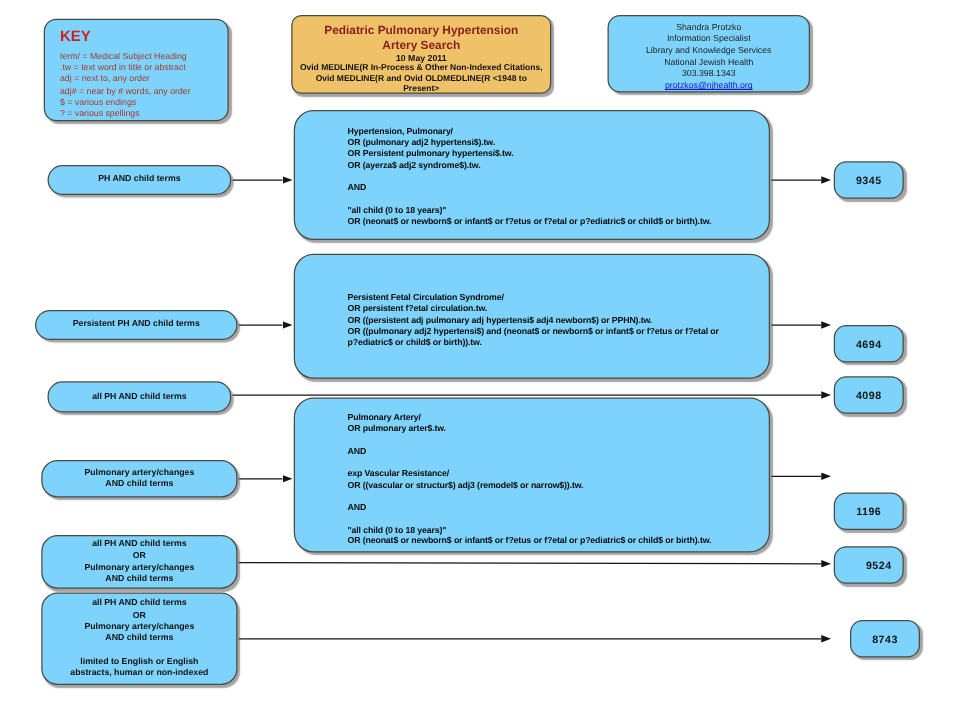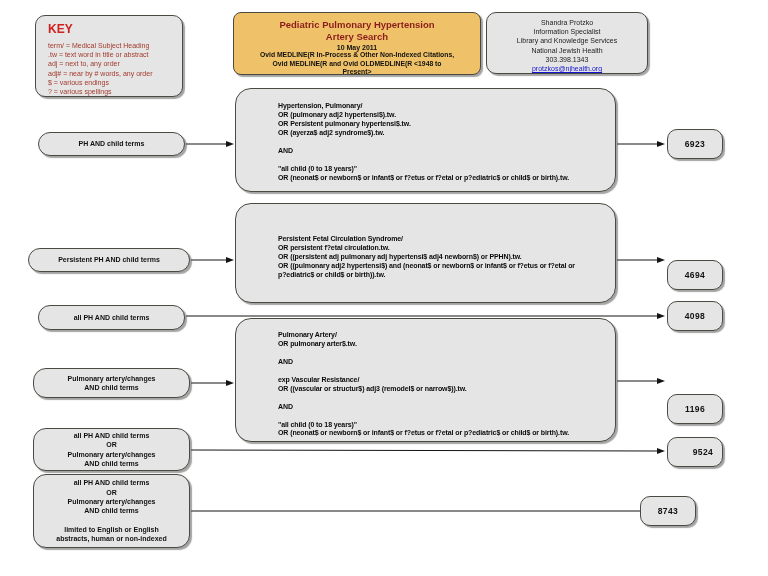--- a/index.html
+++ b/index.html
@@ -5,30 +5,30 @@
   html,body { margin:0; padding:0; background:#ffffff; }
   .canvas {
     position:relative; width:768px; height:576px; background:#ffffff;
     font-family:"Liberation Sans", sans-serif; overflow:hidden;
   }
   .arrows { position:absolute; left:0; top:0; z-index:1; }
   .arrow { stroke:#141414; stroke-width:1; }
 
   .box {
     position:absolute; z-index:2; box-sizing:border-box;
-    background:#e5e5e5; border:1.4px solid #4a4a42;
+    background:#7dd3fc; border:1.4px solid #4a4a42;
     box-shadow:2px 2px 1px rgba(90,90,90,0.55);
   }
 
   
   .key { left:35px; top:15px; width:148px; height:82px; border-radius:10px; padding:6px 8px 4px 12px; }
   .key-title { color:#d02020; font-weight:bold; font-size:12px; margin-bottom:5px; }
   .key-lines { color:#a23b2e; font-size:7px; line-height:1.32; white-space:pre-line; }
 
-  .header { left:233px; top:12px; width:248px; height:63px; border-radius:8px;
+  .header { left:233px; top:12px; width:208px; height:63px; border-radius:8px;
             background:#efc269; text-align:center; padding-top:6px; }
   .hdr-title { color:#8b1c1c; font-weight:bold; font-size:9.5px; line-height:1.22; }
   .hdr-date  { color:#111; font-weight:bold; font-size:7px; margin-top:2px; }
   .hdr-src   { color:#111; font-weight:bold; font-size:6.8px; line-height:1.25; white-space:pre-line; }
 
   .contact { left:486px; top:12px; width:162px; height:62px; border-radius:10px;
              text-align:center; font-size:7px; line-height:1.32; color:#222; padding-top:5px; }
   .contact .email { color:#1414cc; text-decoration:underline; cursor:pointer; }
 
   
@@ -49,21 +49,21 @@
   .q3 { left:235px; top:318px; width:381px; height:124px; padding:12px 6px 0 42px; }
 
   
   .result { width:56px; height:30px; border-radius:10px; display:flex; align-items:center;
             justify-content:center; font-weight:bold; font-size:8.5px; color:#111; letter-spacing:0.4px; }
   .r1 { left:667px; top:129px; }
   .r2 { left:667px; top:260px; }
   .r3 { left:667px; top:301px; }
   .r4 { left:667px; top:366px;margin-top:28px; }
   .r5 { left:667px; top:437px;padding-left:16px; }
-  .r6 { left:640px; top:496px; }
+  .r6 { left:680px; top:496px; }
 </style>
 </head>
 <body>
 
 <div class="canvas">
 
   <svg class="arrows" width="768" height="576" viewBox="0 0 768 576">
     <defs>
       <marker id="ah" markerWidth="8" markerHeight="6" refX="0" refY="3" orient="auto">
         <path d="M0,0 L8,3 L0,6 Z" fill="#141414"></path>
@@ -145,20 +145,20 @@
 AND
 
 exp Vascular Resistance/
 OR ((vascular or structur$) adj3 (remodel$ or narrow$)).tw.
 
 AND
 
 "all child (0 to 18 years)"
 OR (neonat$ or newborn$ or infant$ or f?etus or f?etal or p?ediatric$ or child$ or birth).tw.</div>
 
-  <div class="box result r1">6923</div>
+  <div class="box result r1">9345</div>
   <div class="box result r2">4694</div>
   <div class="box result r3">4098</div>
   <div class="box result r4">1196</div>
   <div class="box result r5">9524</div>
   <div class="box result r6">8743</div>
 
 </div>
 
 </body></html>

